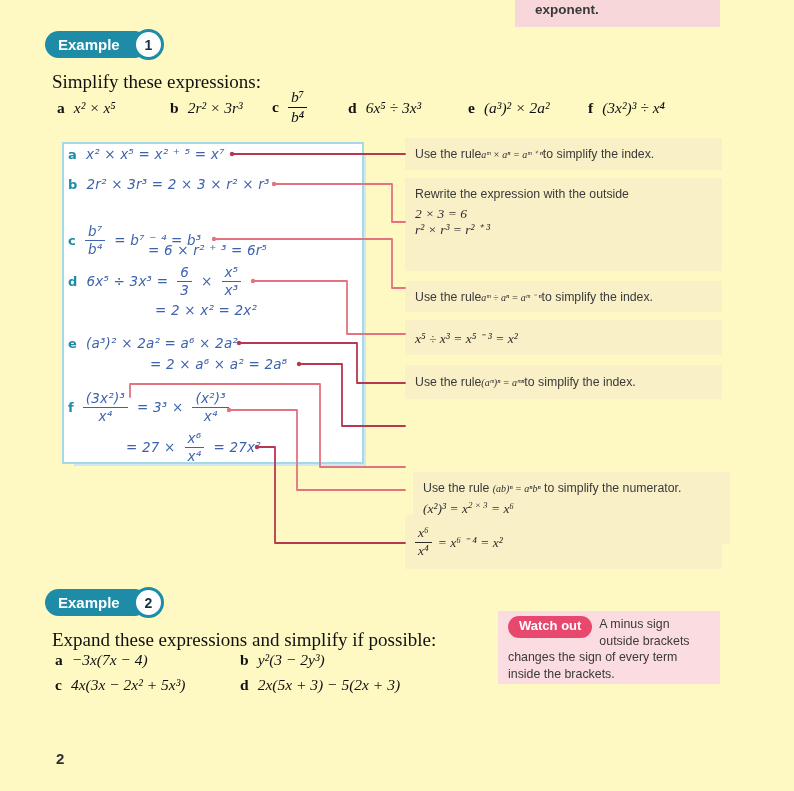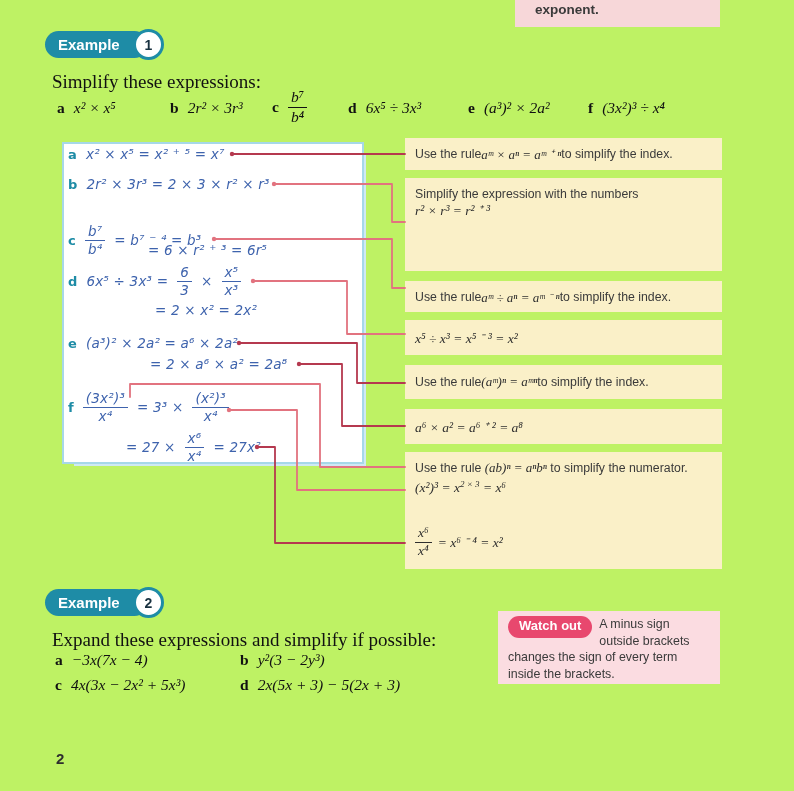--- a/index.html
+++ b/index.html
@@ -1,16 +1,16 @@
 <!DOCTYPE html>
 <html><head>
 <meta charset="utf-8">
 <style>
   html,body{margin:0;padding:0;background:#fff;}
-  #page{position:relative;width:794px;height:791px;background:#bef264;overflow:hidden;
+  #page{position:relative;width:794px;height:791px;background:#fef9c3;overflow:hidden;
         font-family:"Liberation Sans",sans-serif;color:#333;}
 
   
   .top-note{position:absolute;left:515px;top:0;width:205px;height:27px;background:#f7d7d9;
             display:flex;align-items:flex-start;padding:2px 0 0 20px;box-sizing:border-box;
             font-weight:bold;font-size:13.5px;color:#3a3a3a;}
 
   
   .ex-badge{position:absolute;width:130px;height:32px;text-align:right;}
   .ex-pill{position:absolute;left:0;top:2px;height:27px;line-height:27px;background:#1e8ca6;
@@ -35,21 +35,21 @@
            border:2px solid #a6d8e8;box-sizing:border-box;box-shadow:7px 7px 0 -5px #cfe9f3;}
   .sol-line{position:absolute;display:flex;align-items:center;gap:9px;
             font-family:"DejaVu Sans",sans-serif;font-style:italic;font-size:13.5px;
             color:#3e63ad;letter-spacing:.2px;white-space:nowrap;}
   .sol-label{font-weight:bold;font-style:normal;color:#1e8ca6;font-size:13px;}
 
   
   .callout{position:absolute;left:405px;width:317px;background:#faf0c8;box-sizing:border-box;
            font-size:12.3px;color:#3a3a3a;}
   .co-center{display:flex;align-items:center;padding:0 10px;}
-  .co-math{font-family:"Liberation Serif",serif;font-style:italic;font-size:13px;color:#2e2e2e;}
+  .co-math{font-family:"Liberation Serif",serif;font-style:italic;font-size:10px;color:#2e2e2e;}
   .co-math-lg{font-family:"Liberation Serif",serif;font-style:italic;font-size:13.5px;color:#2e2e2e;}
   .co-multiline{padding:8px 10px;line-height:16.5px;}
   .co-sup{font-size:9px;vertical-align:super;line-height:0;}
 
   
   .watchout{position:absolute;left:498px;top:611px;width:222px;height:73px;background:#fbdce1;
             box-sizing:border-box;padding:5px 8px 0 10px;font-size:12.4px;line-height:16.5px;color:#3a3a3a;}
   .wo-badge{float:left;background:#e8486e;color:#fff;font-weight:bold;font-size:13px;
             border-radius:12px;padding:2px 11px 3px 11px;margin:0 7px 2px 0;}
 
@@ -166,45 +166,43 @@
     <span>= 27x²</span>
   </div>
 
   <div class="callout co-center" style="top:138px;height:32px;">
     <span>Use the rule </span>
       <span class="co-math">aᵐ × aⁿ = aᵐ ⁺ ⁿ</span>
       <span> to simplify the index.</span>
   </div>
 
   <div class="callout co-multiline" style="top:178px;height:93px;">
-    <div>Simplify the expression with the numbers</div>
+    <div>Rewrite the expression with the outside</div>
+    <div class="co-math-lg" style="margin-top:3px;">2 × 3 = 6</div>
     <div class="co-math-lg">r² × r³ = r² ⁺ ³</div>
   </div>
 
   <div class="callout co-center" style="top:281px;height:31px;">
     <span>Use the rule </span>
       <span class="co-math">aᵐ ÷ aⁿ = aᵐ ⁻ ⁿ</span>
       <span> to simplify the index.</span>
   </div>
 
   <div class="callout co-center co-math-lg" style="top:320px;height:35px;">
     <span>x⁵ ÷ x³ = x⁵ ⁻ ³ = x²</span>
   </div>
 
   <div class="callout co-center" style="top:365px;height:34px;">
     <span>Use the rule </span>
       <span class="co-math">(aᵐ)ⁿ = aᵐⁿ</span>
       <span> to simplify the index.</span>
   </div>
 
-  <div class="callout co-center co-math-lg" style="top:409px;height:35px;">
-    <span>a⁶ × a² = a⁶ ⁺ ² = a⁸</span>
-  </div>
-
-  <div class="callout co-multiline" style="top:452px;height:72px;">
+
+  <div class="callout co-multiline" style="top:472px;height:72px;margin-left:8px;">
     <div><span>Use the rule </span><span class="co-math">(ab)ⁿ = aⁿbⁿ</span><span> to simplify the numerator.</span></div>
     <div class="co-math-lg" style="margin-top:3px;font-family:Liberation Serif, serif;"><span>(x²)³ = x</span><span class="co-sup">2 × 3</span><span> = x⁶</span></div>
   </div>
 
   <div class="callout co-center co-math-lg" style="top:515px;height:54px;gap:6px;">
     <span class="frac">
       <span class="num">x⁶</span>
       <span class="den">x⁴</span>
     </span>
     <span>= x⁶ ⁻ ⁴ = x²</span>

